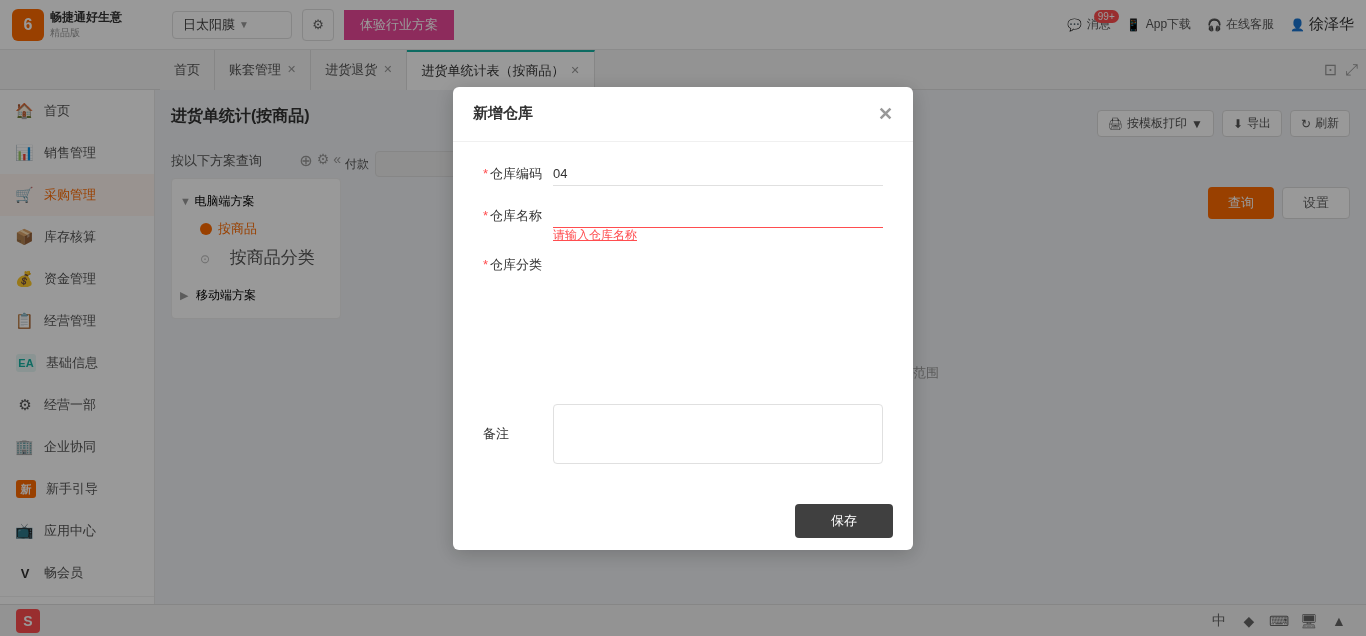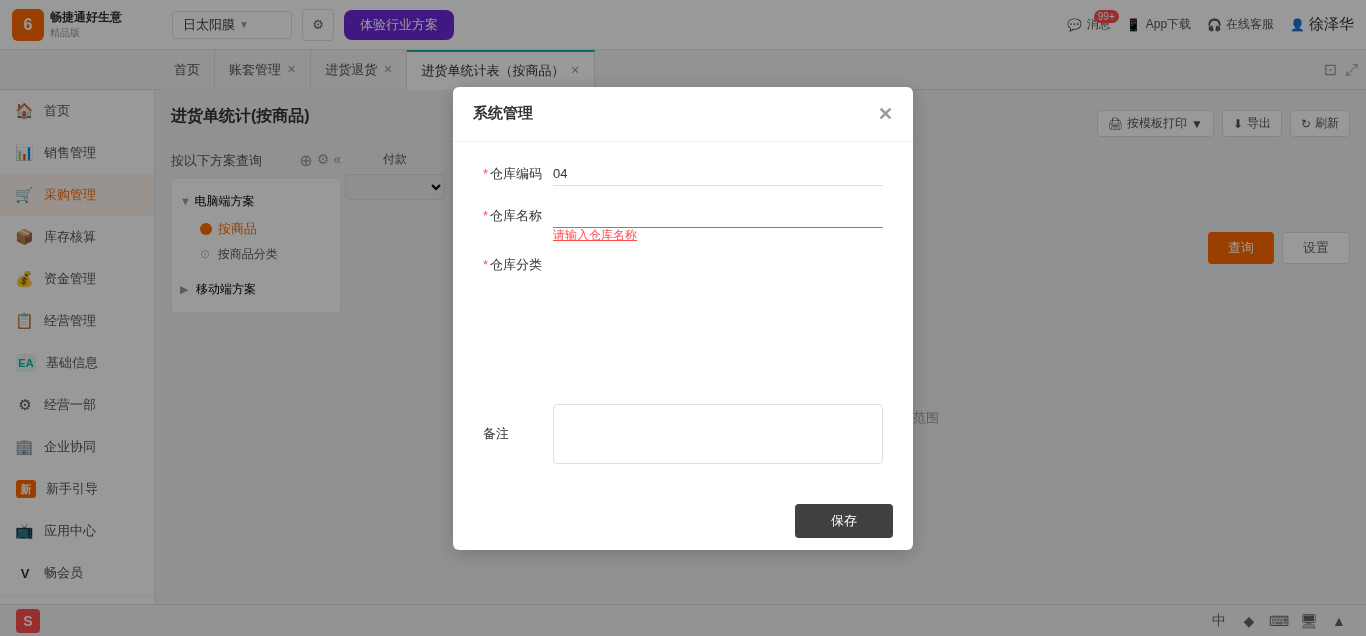--- a/index.html
+++ b/index.html
@@ -27,21 +27,21 @@
       min-width: 120px;
     }
     .store-name { font-size: 13px; color: #404040; }
     .chevron-down { color: #999; font-size: 10px; }
     .gear-btn {
       width: 32px; height: 32px; display: flex; align-items: center;
       justify-content: center; cursor: pointer; color: #666;
       border: 1px solid #e0e0e0; border-radius: 4px;
     }
     .trial-btn {
-      background: #6d28d9; color: white; border: none; border-radius: 8px;
+      background: #ec4899; color: white; border: none; border-radius: 0;
       padding: 6px 16px; cursor: pointer; font-size: 13px;
     }
     .top-right {
       margin-left: auto; display: flex; align-items: center; gap: 16px;
     }
     .top-icon-item {
       display: flex; align-items: center; gap: 4px; cursor: pointer; color: #555; font-size: 12px;
       position: relative;
     }
     .badge {
@@ -195,21 +195,21 @@
     .left-filter-header { display: flex; align-items: center; justify-content: space-between; margin-bottom: 8px; }
     .filter-head-title { font-size: 13px; color: #555; font-weight: 500; }
     .filter-head-btns { display: flex; gap: 4px; }
     .tree-section { background: #fff; border: 1px solid #eee; border-radius: 4px; padding: 8px; }
     .tree-label { font-size: 12px; color: #000000; display: flex; align-items: center; gap: 4px; }
     .tree-parent { padding: 6px 0; }
     .tree-child { padding: 4px 0 4px 20px; }
 
     .right-query { flex: 1; }
     .query-fields { display: flex; flex-wrap: wrap; gap: 10px; margin-bottom: 10px; }
-    .query-field { display: flex; align-items: center; gap: 6px; flex-direction: column; }
+    .query-field { display: flex; align-items: center; gap: 6px; }
     .query-field-label { font-size: 12px; color: #555; }
     .query-field-input { border: 1px solid #e0e0e0; border-radius: 4px; padding: 4px 8px; font-size: 12px; }
     .query-field-select { border: 1px solid #e0e0e0; border-radius: 4px; padding: 4px 8px; font-size: 12px; min-width: 100px; }
     .col-dots { color: #bbb; font-size: 16px; cursor: pointer; }
     .query-actions { display: flex; gap: 8px; justify-content: flex-end; }
 
     .empty-hint { text-align: center; padding: 60px 0; color: #aaa; }
     .hint-step { display: flex; align-items: center; gap: 6px; justify-content: center; font-size: 13px; color: #999; margin-top: 8px; }
   </style>
 </head>
@@ -365,21 +365,21 @@
           <div class="tree-parent">
             <span style="color:#999;font-size:11px;">▼</span>
             <span class="tree-label" style="display:inline;">电脑端方案</span>
           </div>
           <div class="tree-child" style="display:flex;align-items:center;gap:6px;">
             <span class="orange-dot"></span>
             <span style="color:#ff6b00;font-size:13px;">按商品</span>
           </div>
           <div class="tree-child">
             <span style="color:#bbb;font-size:12px;">⊙</span>
-            <span style="color:#555;font-size:12px;margin-left:4px;">按商品分类</span>
+            <span style="color:#555;font-size:17px;margin-left:16px;">按商品分类</span>
           </div>
           <div class="tree-parent" style="margin-top:8px;">
             <span style="color:#999;font-size:11px;">▶</span>
             <span class="tree-label" style="display:inline;margin-left:4px;">移动端方案</span>
           </div>
         </div>
       </div>
 
       <div class="right-query">
         <div class="query-fields">
@@ -415,21 +415,21 @@
           </div>
         </div>
       </div>
     </div>
   </div>
 </div>
 
 <div class="overlay">
   <div class="modal">
     <div class="modal-header">
-      <span>系统管理</span>
+      <span>新增仓库</span>
       <span class="modal-close">✕</span>
     </div>
     <div class="modal-body">
 
       <div class="field-row">
         <div class="field-label">
           <span class="required">*</span>
           <span>仓库编码</span>
         </div>
         <input class="field-input" value="04" style="">

